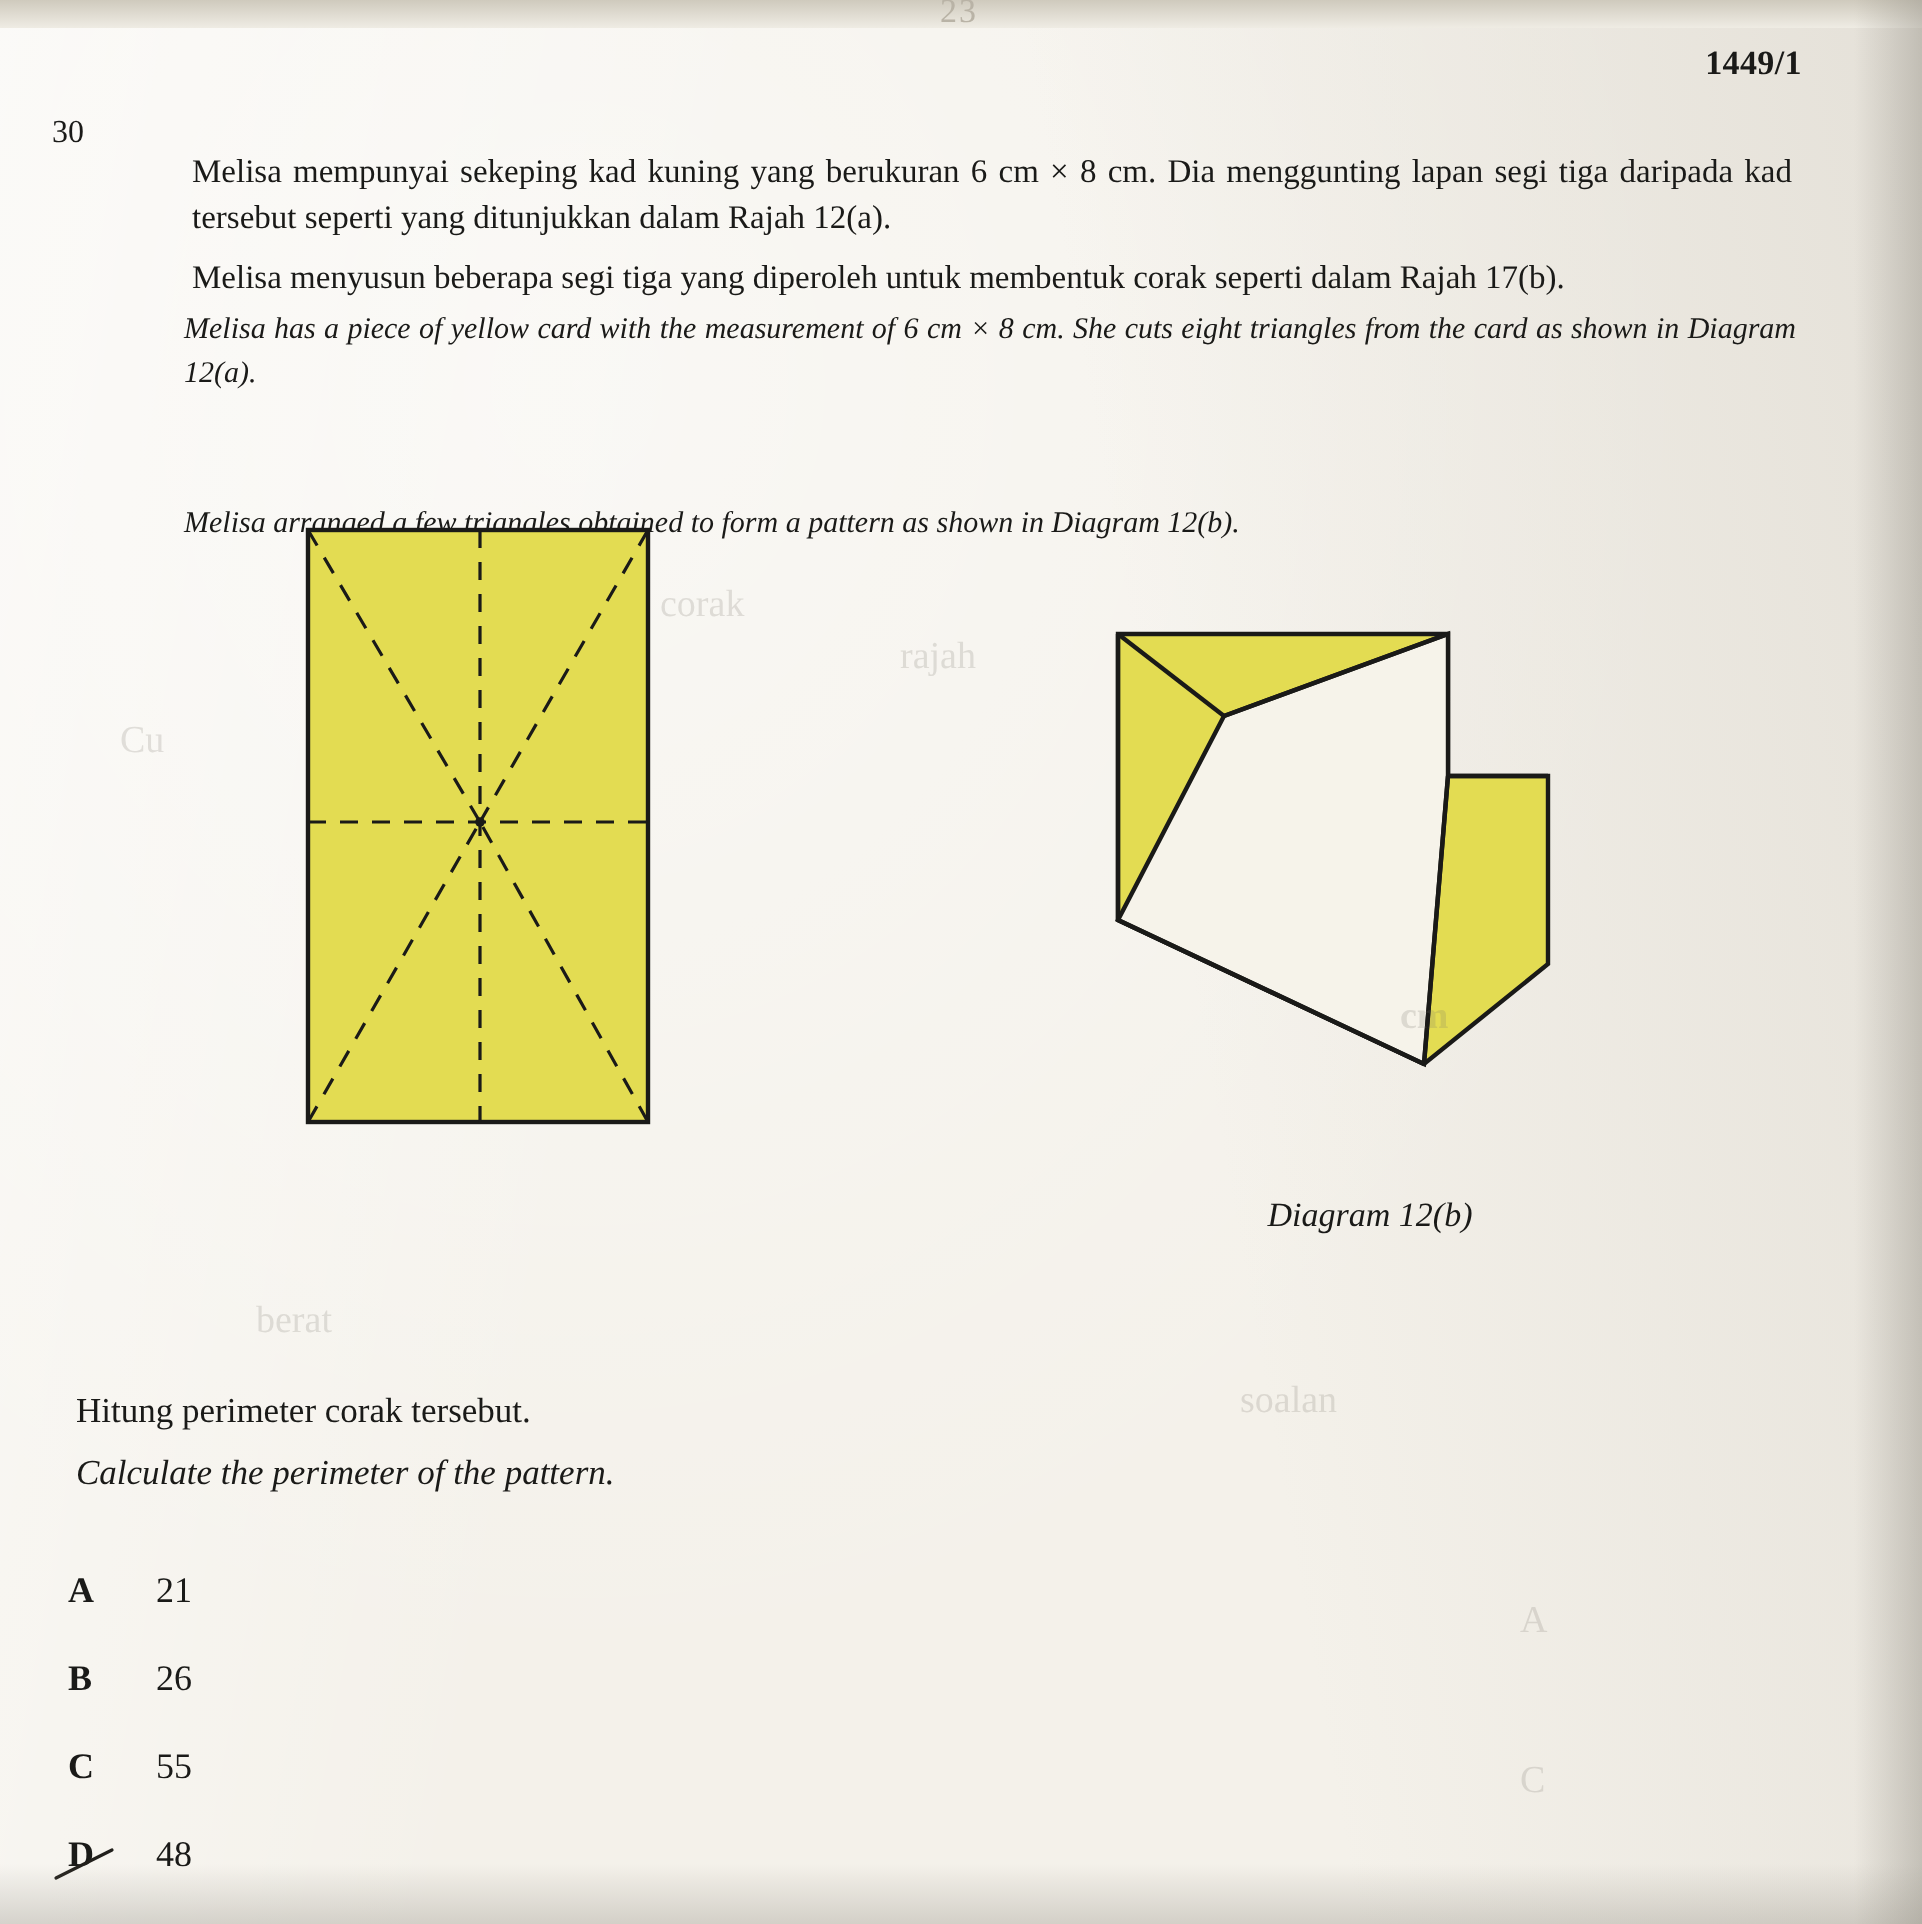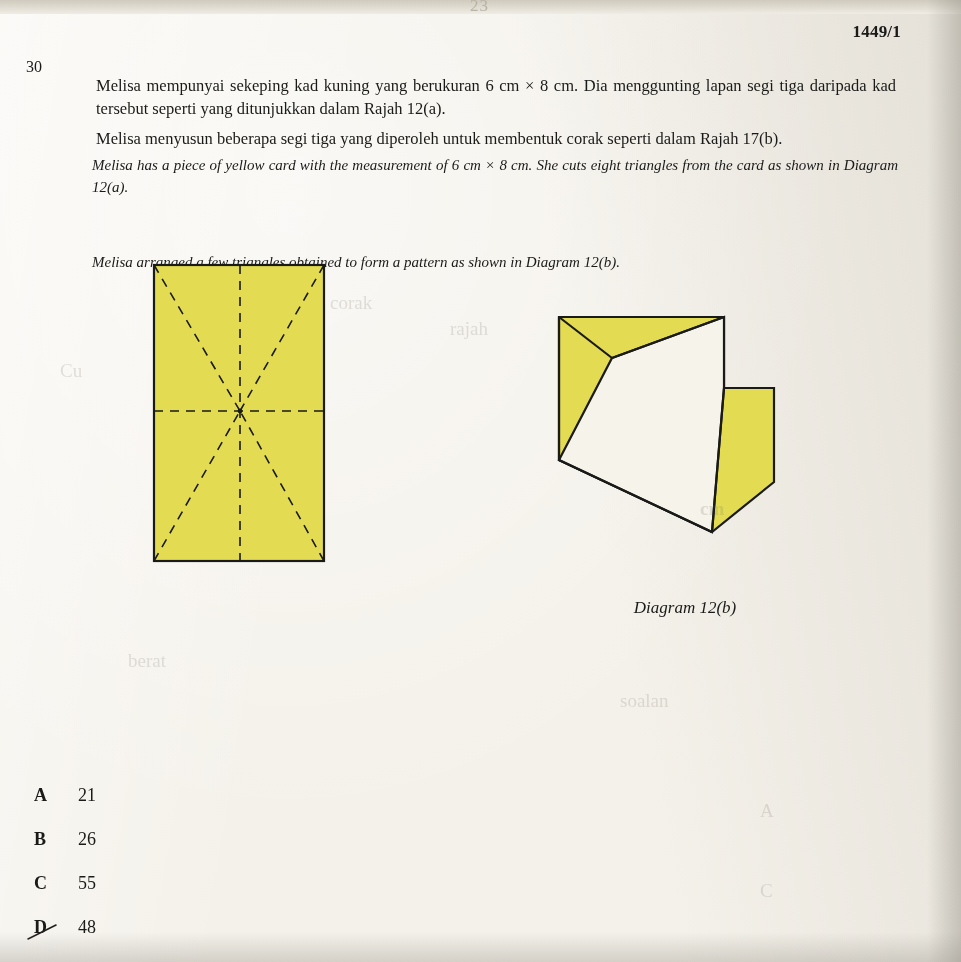--- a/index.html
+++ b/index.html
@@ -245,20 +245,24 @@
         </g>
       </svg>
     </div>
 
 
     <div class="cap cap-b">
       <div class="line2">Diagram 12(b)</div>
     </div>
   </div>
 
+  <div class="question">
+    <div class="malay-line">Hitung perimeter corak tersebut.</div>
+    <div class="eng-line">Calculate the perimeter of the pattern.</div>
+  </div>
 
   <div class="options">
     <div class="opt">
       <span class="letter">A</span>
       <span class="val">21</span>
     </div>
     <div class="opt">
       <span class="letter">B</span>
       <span class="val">26</span>
     </div>

